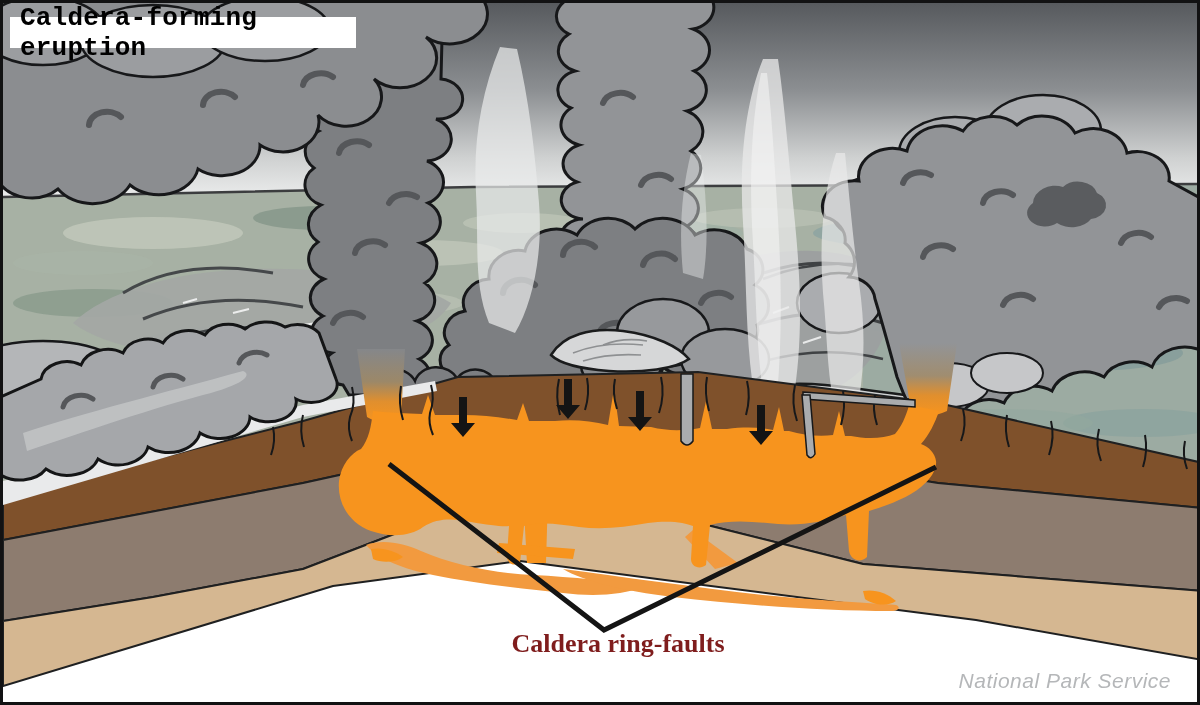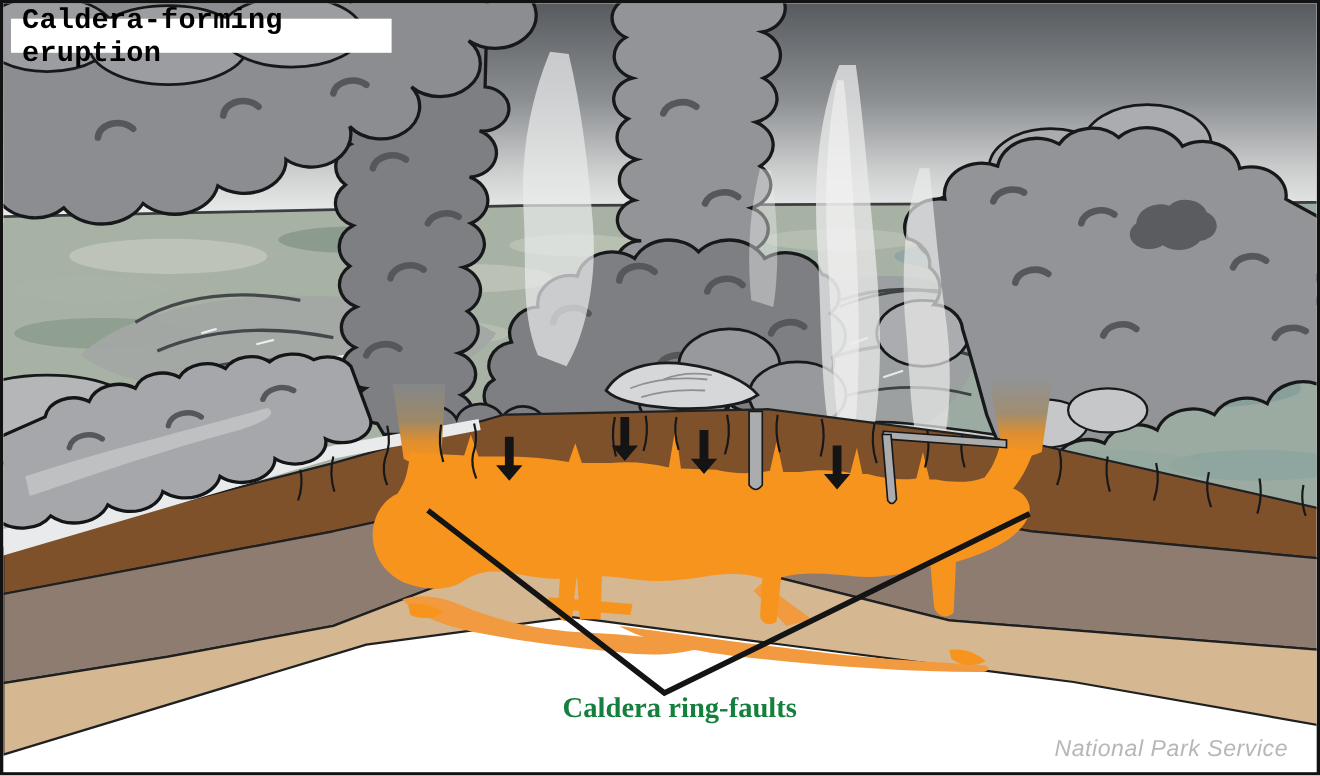--- a/index.html
+++ b/index.html
@@ -20,21 +20,21 @@
     padding-left:10px;box-sizing:border-box;
     font-family:Liberation Mono, monospace;
     font-weight:bold;font-size:26px;color:#000000;
     letter-spacing:.2px;
     z-index:5;
   }
   .caldera-label{
     position:absolute;left:450px;top:626px;width:330px;
     text-align:center;
     font-family:"Liberation Serif", serif;
-    font-weight:bold;font-size:26px;color:#15803d;
+    font-weight:bold;font-size:26px;color:#7f1d1d;
     z-index:5;
   }
   .credit{
     position:absolute;right:26px;top:666px;
     font-family:"Liberation Sans", sans-serif;
     font-style:italic;font-size:21px;color:#b5b7b9;
     letter-spacing:.5px;
     z-index:5;
   }
 </style>

